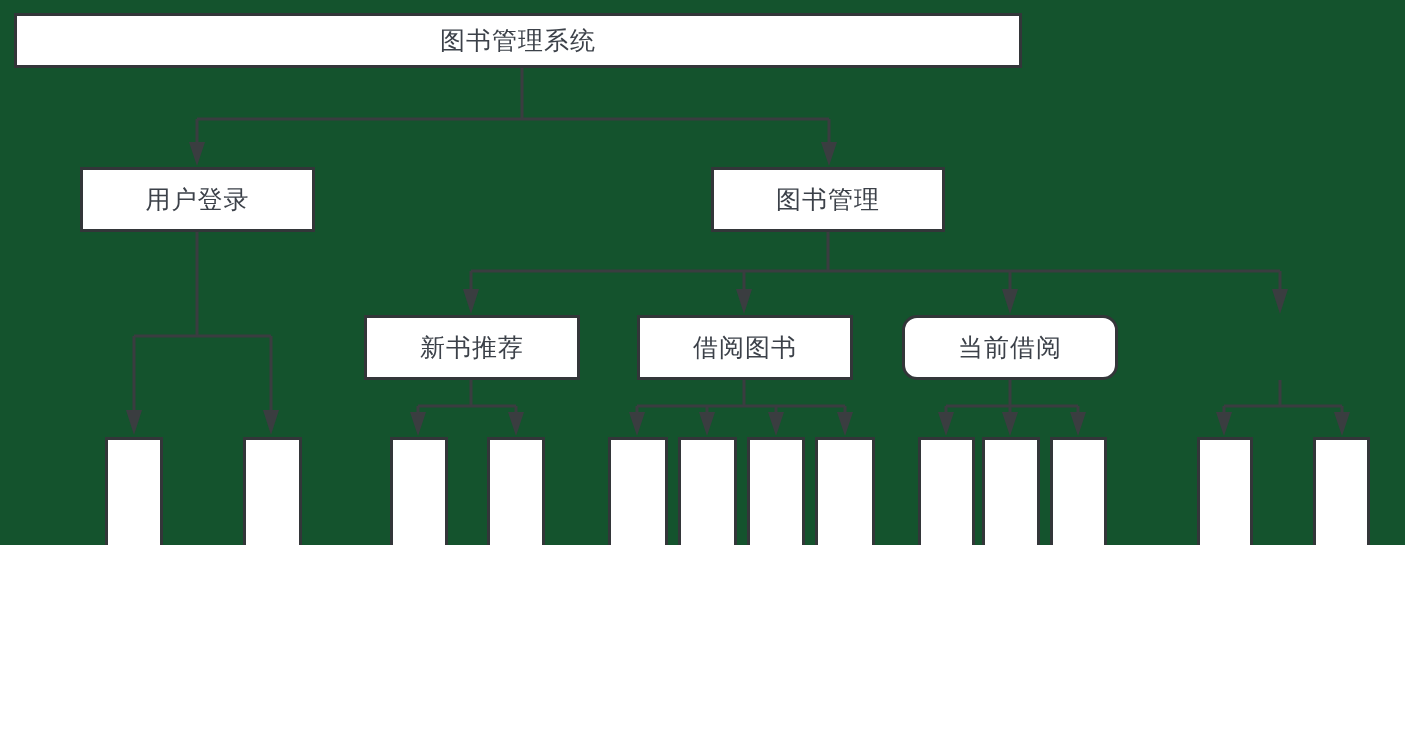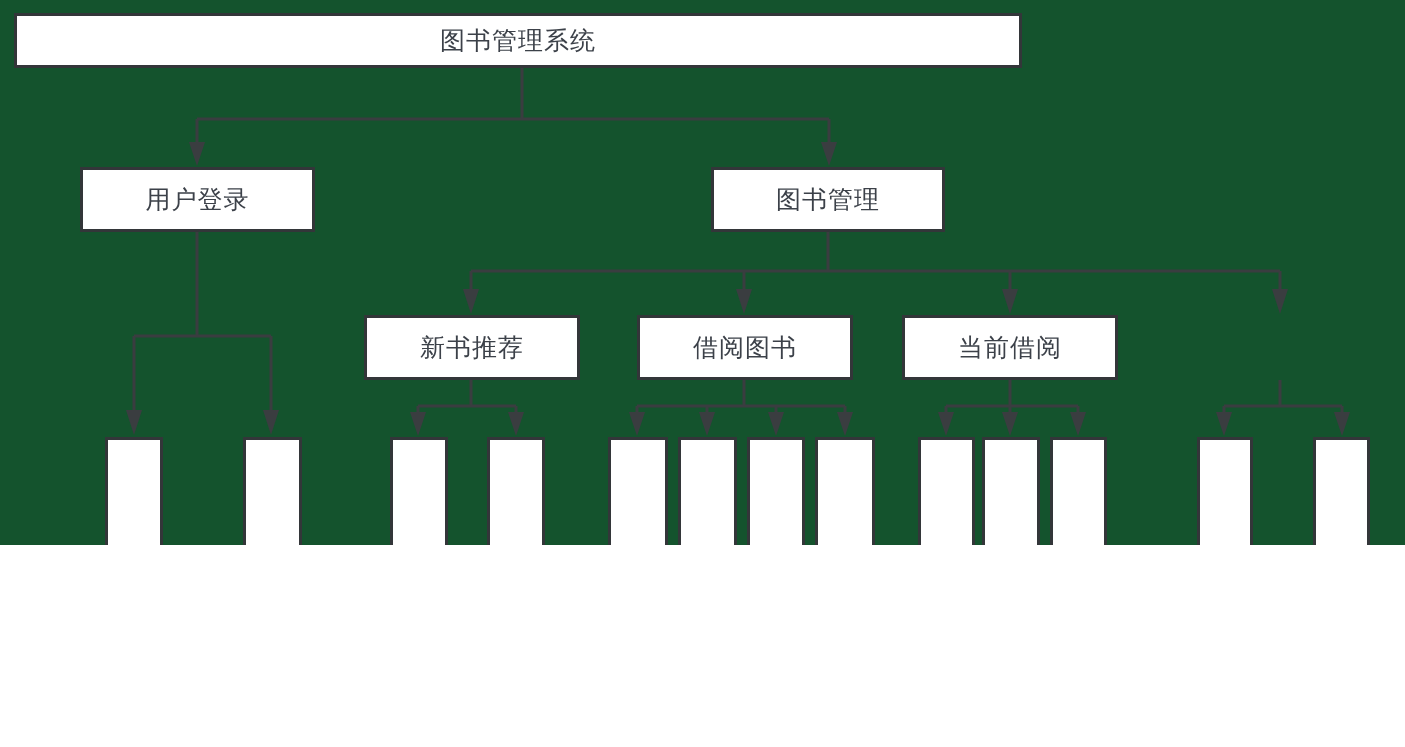--- a/index.html
+++ b/index.html
@@ -110,21 +110,21 @@
   <div class="box" style="left:711px;top:167px;width:234px;height:65px;">
     <span class="hlabel">图书管理</span>
   </div>
 
   <div class="box" style="left:364px;top:315px;width:216px;height:65px;">
     <span class="hlabel">新书推荐</span>
   </div>
   <div class="box" style="left:637px;top:315px;width:216px;height:65px;">
     <span class="hlabel">借阅图书</span>
   </div>
-  <div class="box" style="left:902px;top:315px;width:216px;height:65px;">
+  <div class="box" style="left:902px;top:315px;width:216px;height:65px;border-radius:15px;">
     <span class="hlabel">当前借阅</span>
   </div>
 
   <div class="box leaf" style="left:105px;width:58px;">
     <span class="vtext">用户登录</span>
   </div>
   <div class="box leaf" style="left:243px;width:59px;">
     <span class="vtext">注销登录</span>
   </div>
 

